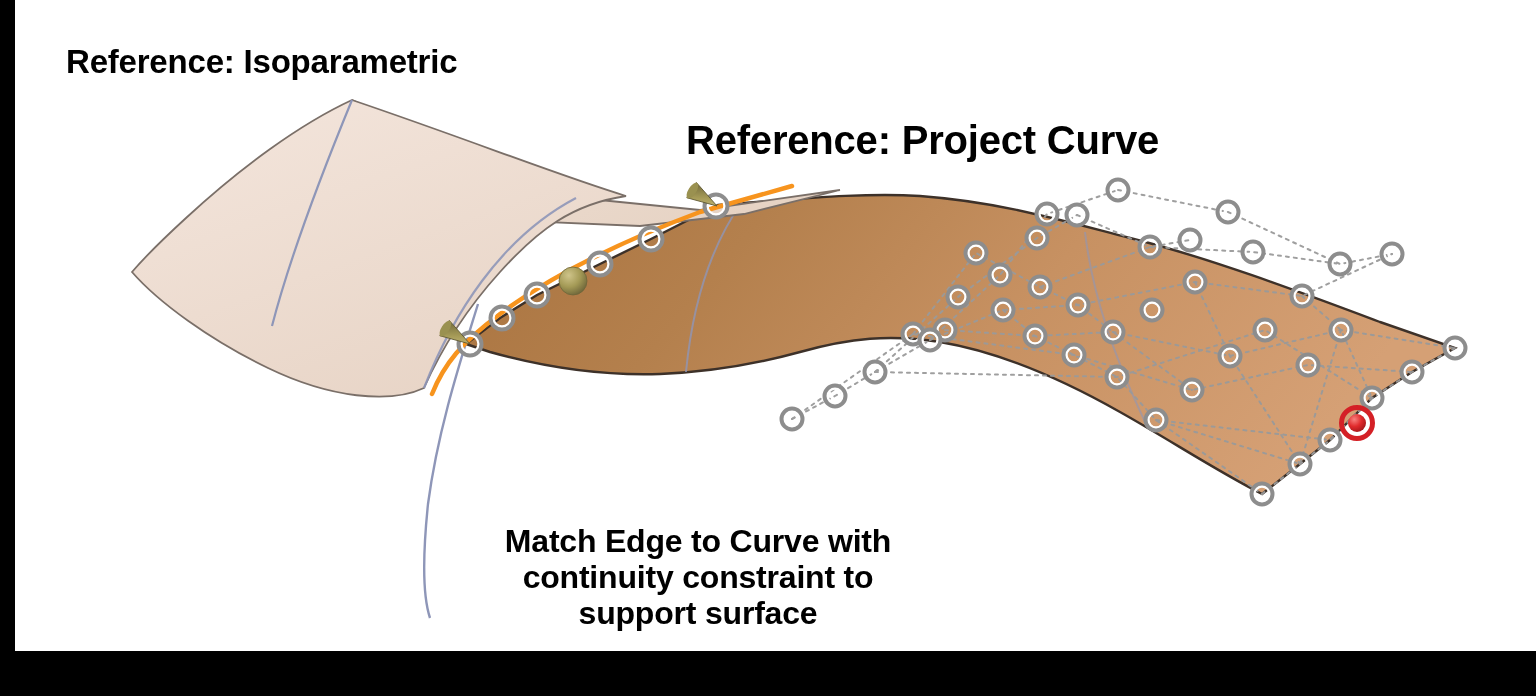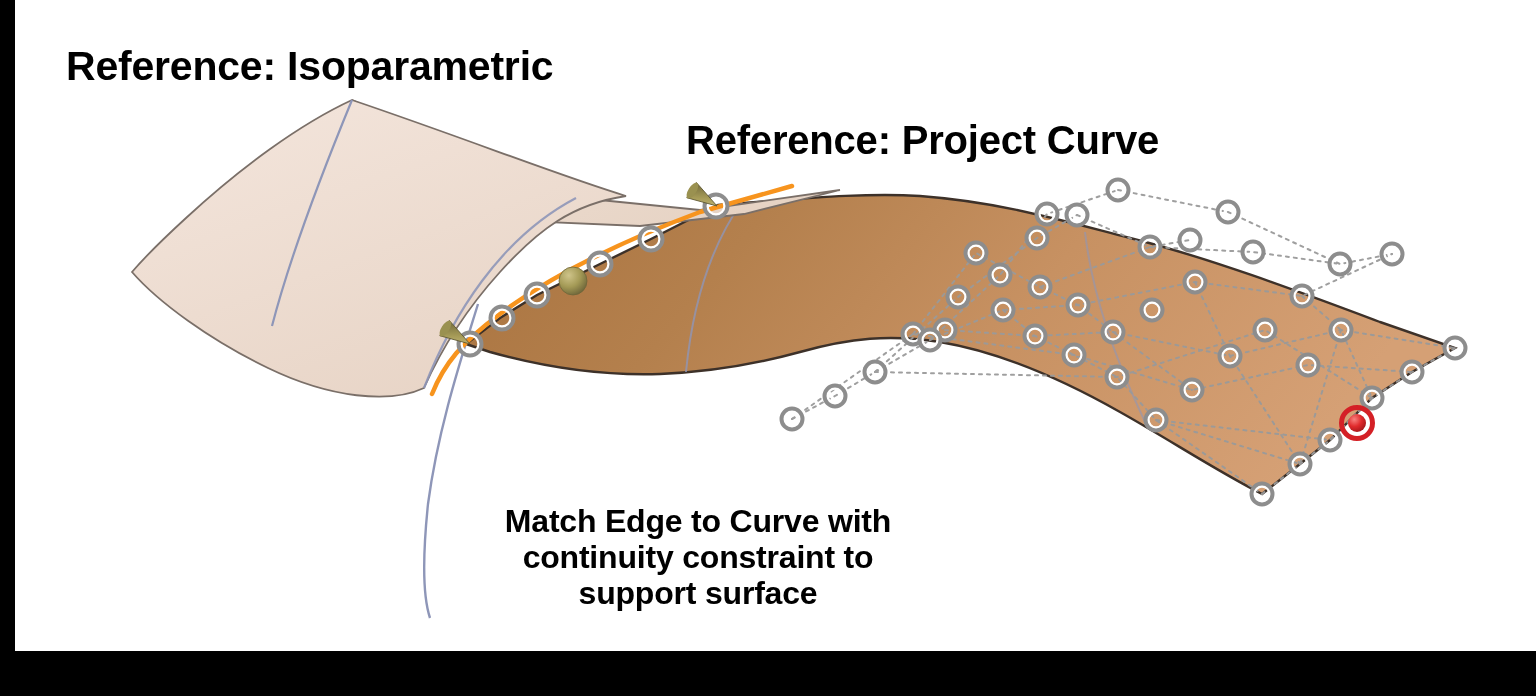--- a/index.html
+++ b/index.html
@@ -42,30 +42,30 @@
     color: #000000;
     font-weight: bold;
     font-family: "Liberation Sans", sans-serif;
     letter-spacing: -0.2px;
     white-space: pre;
     line-height: 1.12;
   }
   #label-iso {
     left: 66px;
     top: 44px;
-    font-size: 41px;
+    font-size: 33px;
   }
   #label-proj {
     left: 686px;
     top: 118px;
     font-size: 40px;
   }
   #label-match {
     left: 468px;
-    top: 504px;
+    top: 524px;
     font-size: 32px;
     text-align: center;
     width: 460px;
   }
 </style>
 </head>
 <body>
 
 <div id="stage">
 

